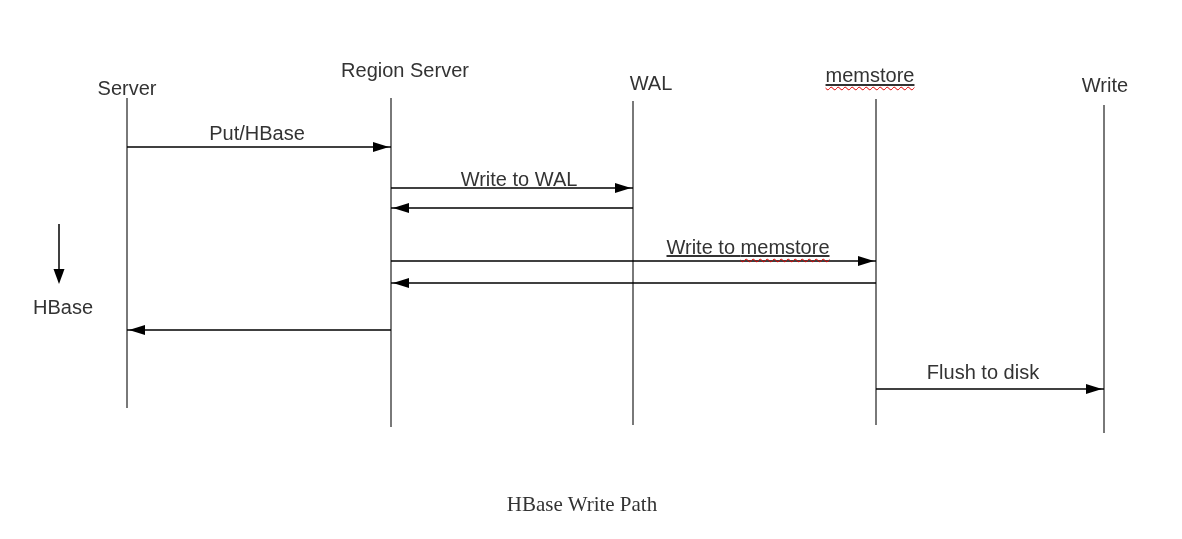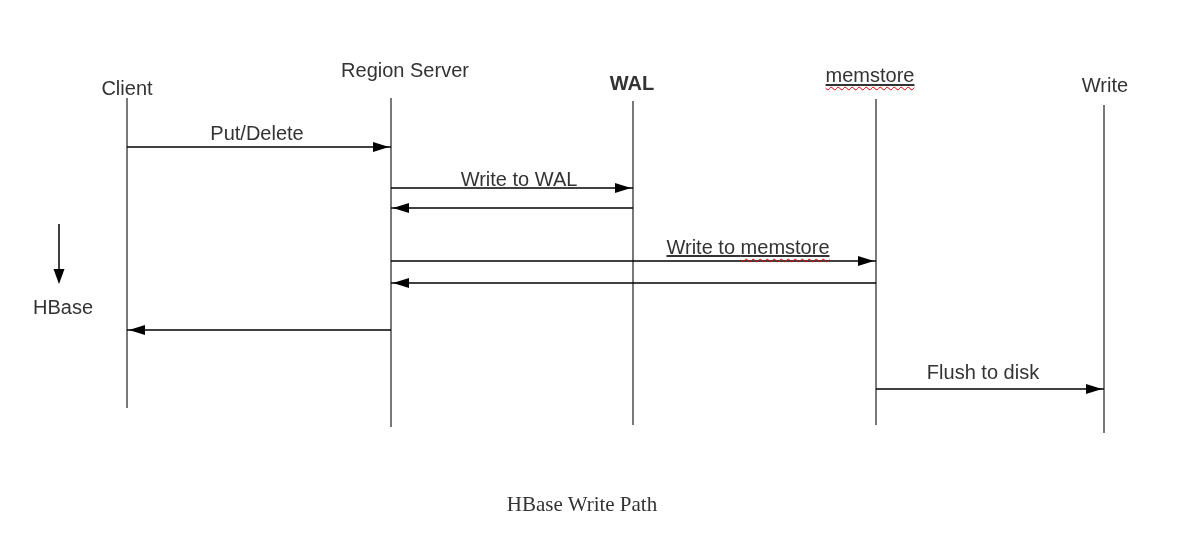--- a/index.html
+++ b/index.html
@@ -53,25 +53,25 @@
       <line x1="876" y1="283" x2="391" y2="283" class="msg"></line>
       <polygon points="393,283 409,278 409,288" class="head"></polygon>
       <line x1="391" y1="330" x2="127" y2="330" class="msg"></line>
       <polygon points="129,330 145,325 145,335" class="head"></polygon>
       <line x1="876" y1="389" x2="1104" y2="389" class="msg"></line>
       <polygon points="1102,389 1086,384 1086,394" class="head"></polygon>
       <line x1="59" y1="224" x2="59" y2="270" class="msg"></line>
       <polygon points="59,284 53.5,269 64.5,269" class="head"></polygon>
     </svg>
   <div id="labels">
-      <div class="lbl" style="left: 127px; top: 88px;">Client</div>
+      <div class="lbl" style="left: 127px; top: 88px;">Server</div>
       <div class="lbl" style="left: 405px; top: 70px;">Region Server</div>
-      <div class="lbl" style="left: 632px; top: 83px; font-weight: bold;">WAL</div>
+      <div class="lbl" style="left: 651px; top: 83px;">WAL</div>
       <div class="lbl" style="left: 870px; top: 75px;"><span class="u"><span class="sq">memstore</span></span></div>
       <div class="lbl" style="left: 1105px; top: 85px;">Write</div>
-      <div class="lbl" style="left: 257px; top: 133px;">Put/Delete</div>
+      <div class="lbl" style="left: 257px; top: 133px;">Put/HBase</div>
       <div class="lbl" style="left: 519px; top: 179px;">Write to WAL</div>
       <div class="lbl" style="left: 748px; top: 247px; text-decoration: underline;"><span>Write to </span><span class="sq">memstore</span></div>
       <div class="lbl" style="left: 983px; top: 372px;">Flush to disk</div>
     </div>
   <div class="lbl" id="time-label" style="left: 63px; top: 307px;">HBase</div>
   <div class="lbl title-lbl" id="title-label" style="left: 582px; top: 505px;">HBase Write Path</div>
 </div>
 
 </body></html>

